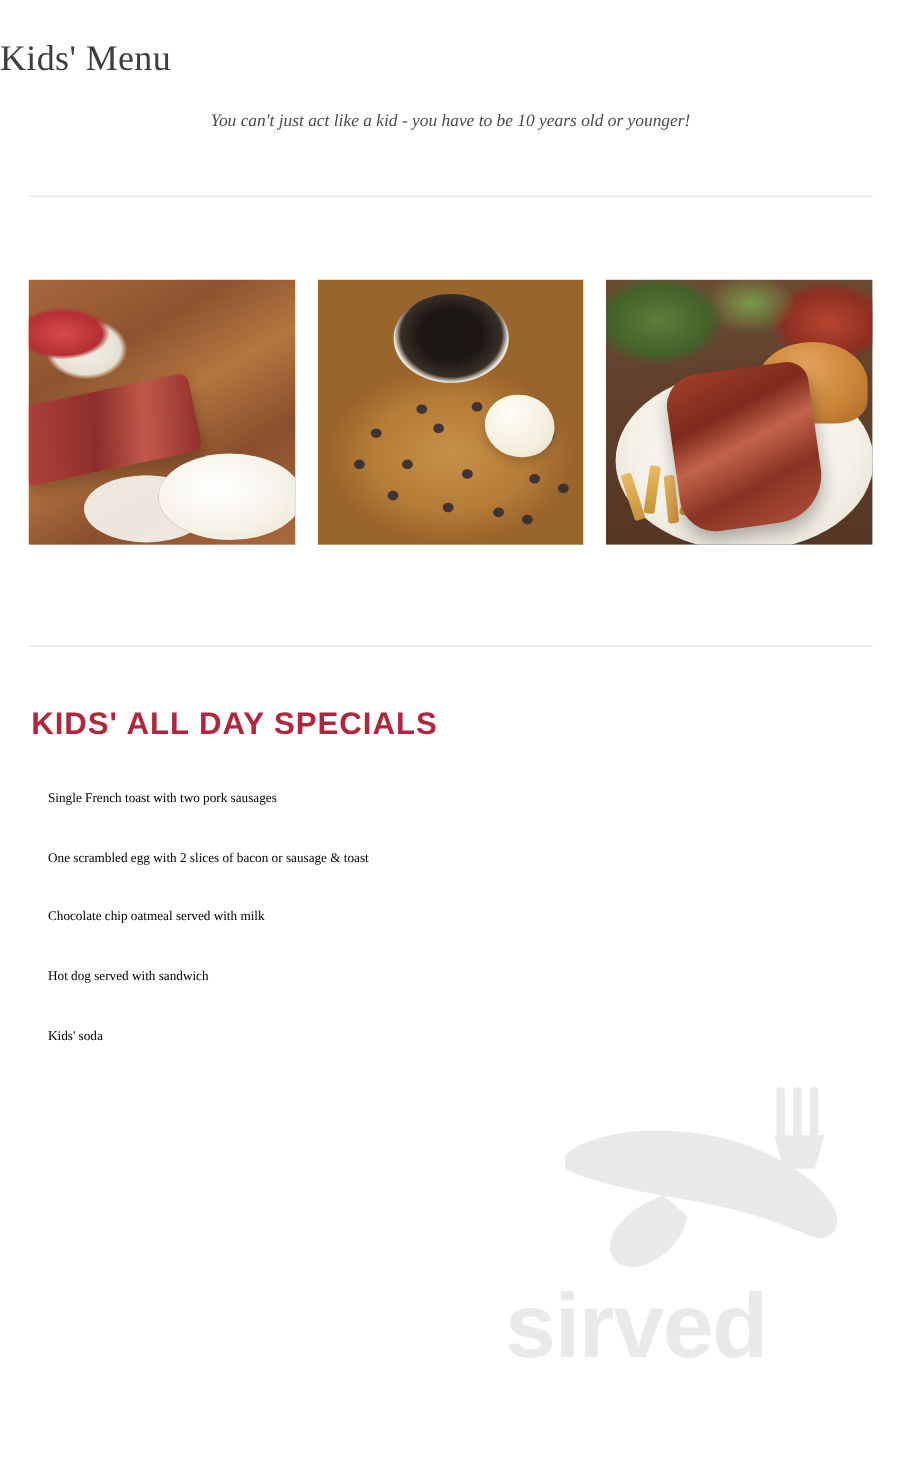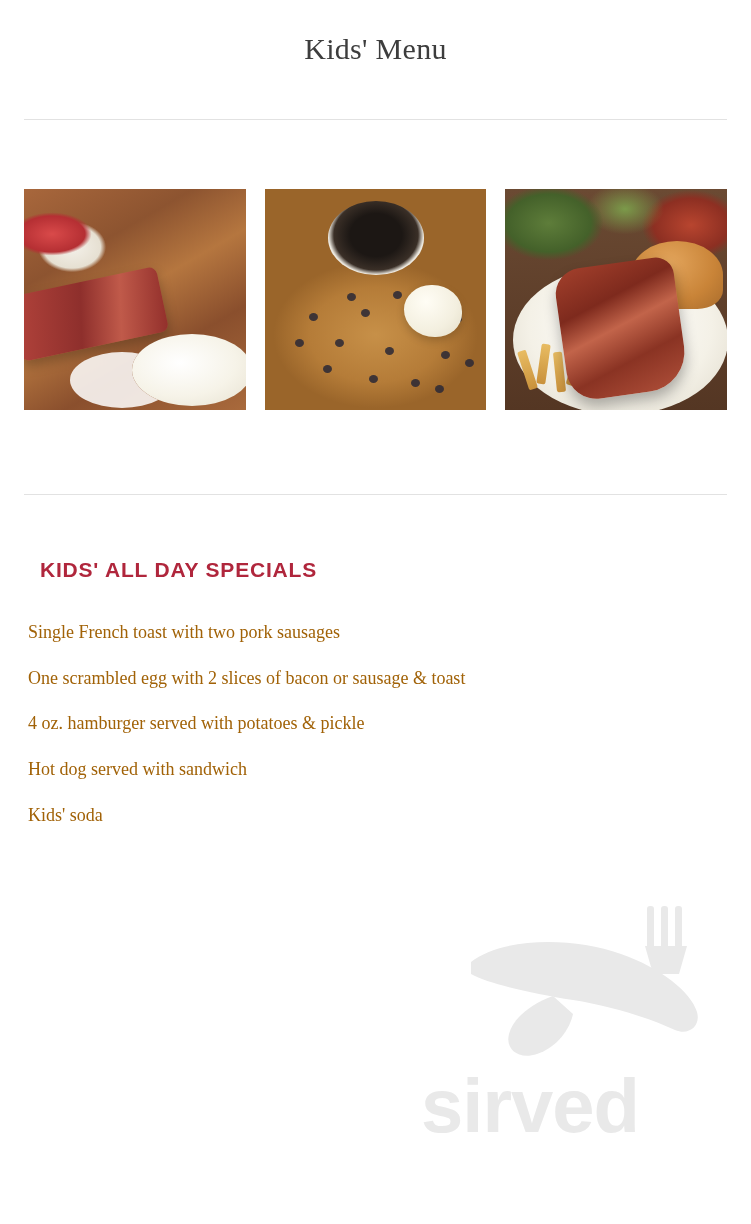--- a/index.html
+++ b/index.html
@@ -18,21 +18,20 @@
 
   .page {
     position: relative;
     width: 751px;
     height: 1224px;
     box-sizing: border-box;
   }
 
   
   .menu-title {
-    text-align: center;
     font-family: "Liberation Serif", serif;
     font-size: 30px;
     font-weight: normal;
     color: #3d3d3d;
     margin: 0;
     padding-top: 32px;
     letter-spacing: 0.3px;
   }
   .menu-subtitle {
     text-align: center;
@@ -180,35 +179,35 @@
   }
 
   
   .content {
     padding: 0 24px;
     position: relative;
     z-index: 2;
   }
   .section-heading {
     font-family: "Liberation Sans", sans-serif;
-    font-size: 21px;
+    font-size: 26px;
     font-weight: bold;
     letter-spacing: 0.8px;
     color: #b0263c;
-    margin: 16px;
+    margin: 2px;
     text-transform: uppercase;
   }
   .sec1 { padding-top: 47px; }
   .sec2 { padding-top: 62px; }
 
   .item {
     font-family: "Liberation Serif", serif;
-    font-size: 18px;
-    color: #a16207;
-    margin: 4px;
+    font-size: 11px;
+    color: #000000;
+    margin: 16px;
     padding-top: 21px;
     line-height: 1.15;
   }
   .item:first-of-type { padding-top: 24px; }
 
   
   .watermark {
     position: absolute;
     right: 10px;
     bottom: 74px;
@@ -228,20 +227,21 @@
     letter-spacing: -1px;
     line-height: 1;
   }
 </style>
 </head>
 <body>
 
 <div class="page">
 
   <h1 class="menu-title">Kids' Menu</h1>
+  <p class="menu-subtitle">You can't just act like a kid - you have to be 10 years old or younger!</p>
 
   <div class="divider divider-top"></div>
 
   <div class="photo-strip">
     <div class="photo ph1"></div>
     <div class="photo ph2">
       <div class="dots">
         <i style="left:44px;  top:124px;"></i>
         <i style="left:70px;  top:150px;"></i>
         <i style="left:96px;  top:120px;"></i>
@@ -286,20 +286,20 @@
       </g>
     </svg>
     <div class="wm-text">sirved</div>
   </div>
 
   <div class="content">
 
     <h2 class="section-heading sec1">KIDS' ALL DAY SPECIALS</h2>
     <p class="item">Single French toast with two pork sausages</p>
     <p class="item">One scrambled egg with 2 slices of bacon or sausage &amp; toast</p>
-    <p class="item">4 oz. hamburger served with potatoes &amp; pickle</p>
+    <p class="item">Chocolate chip oatmeal served with milk</p>
     <p class="item">Hot dog served with sandwich</p>
 
     <p class="item">Kids' soda</p>
 
   </div>
 
 </div>
 
 </body></html>

